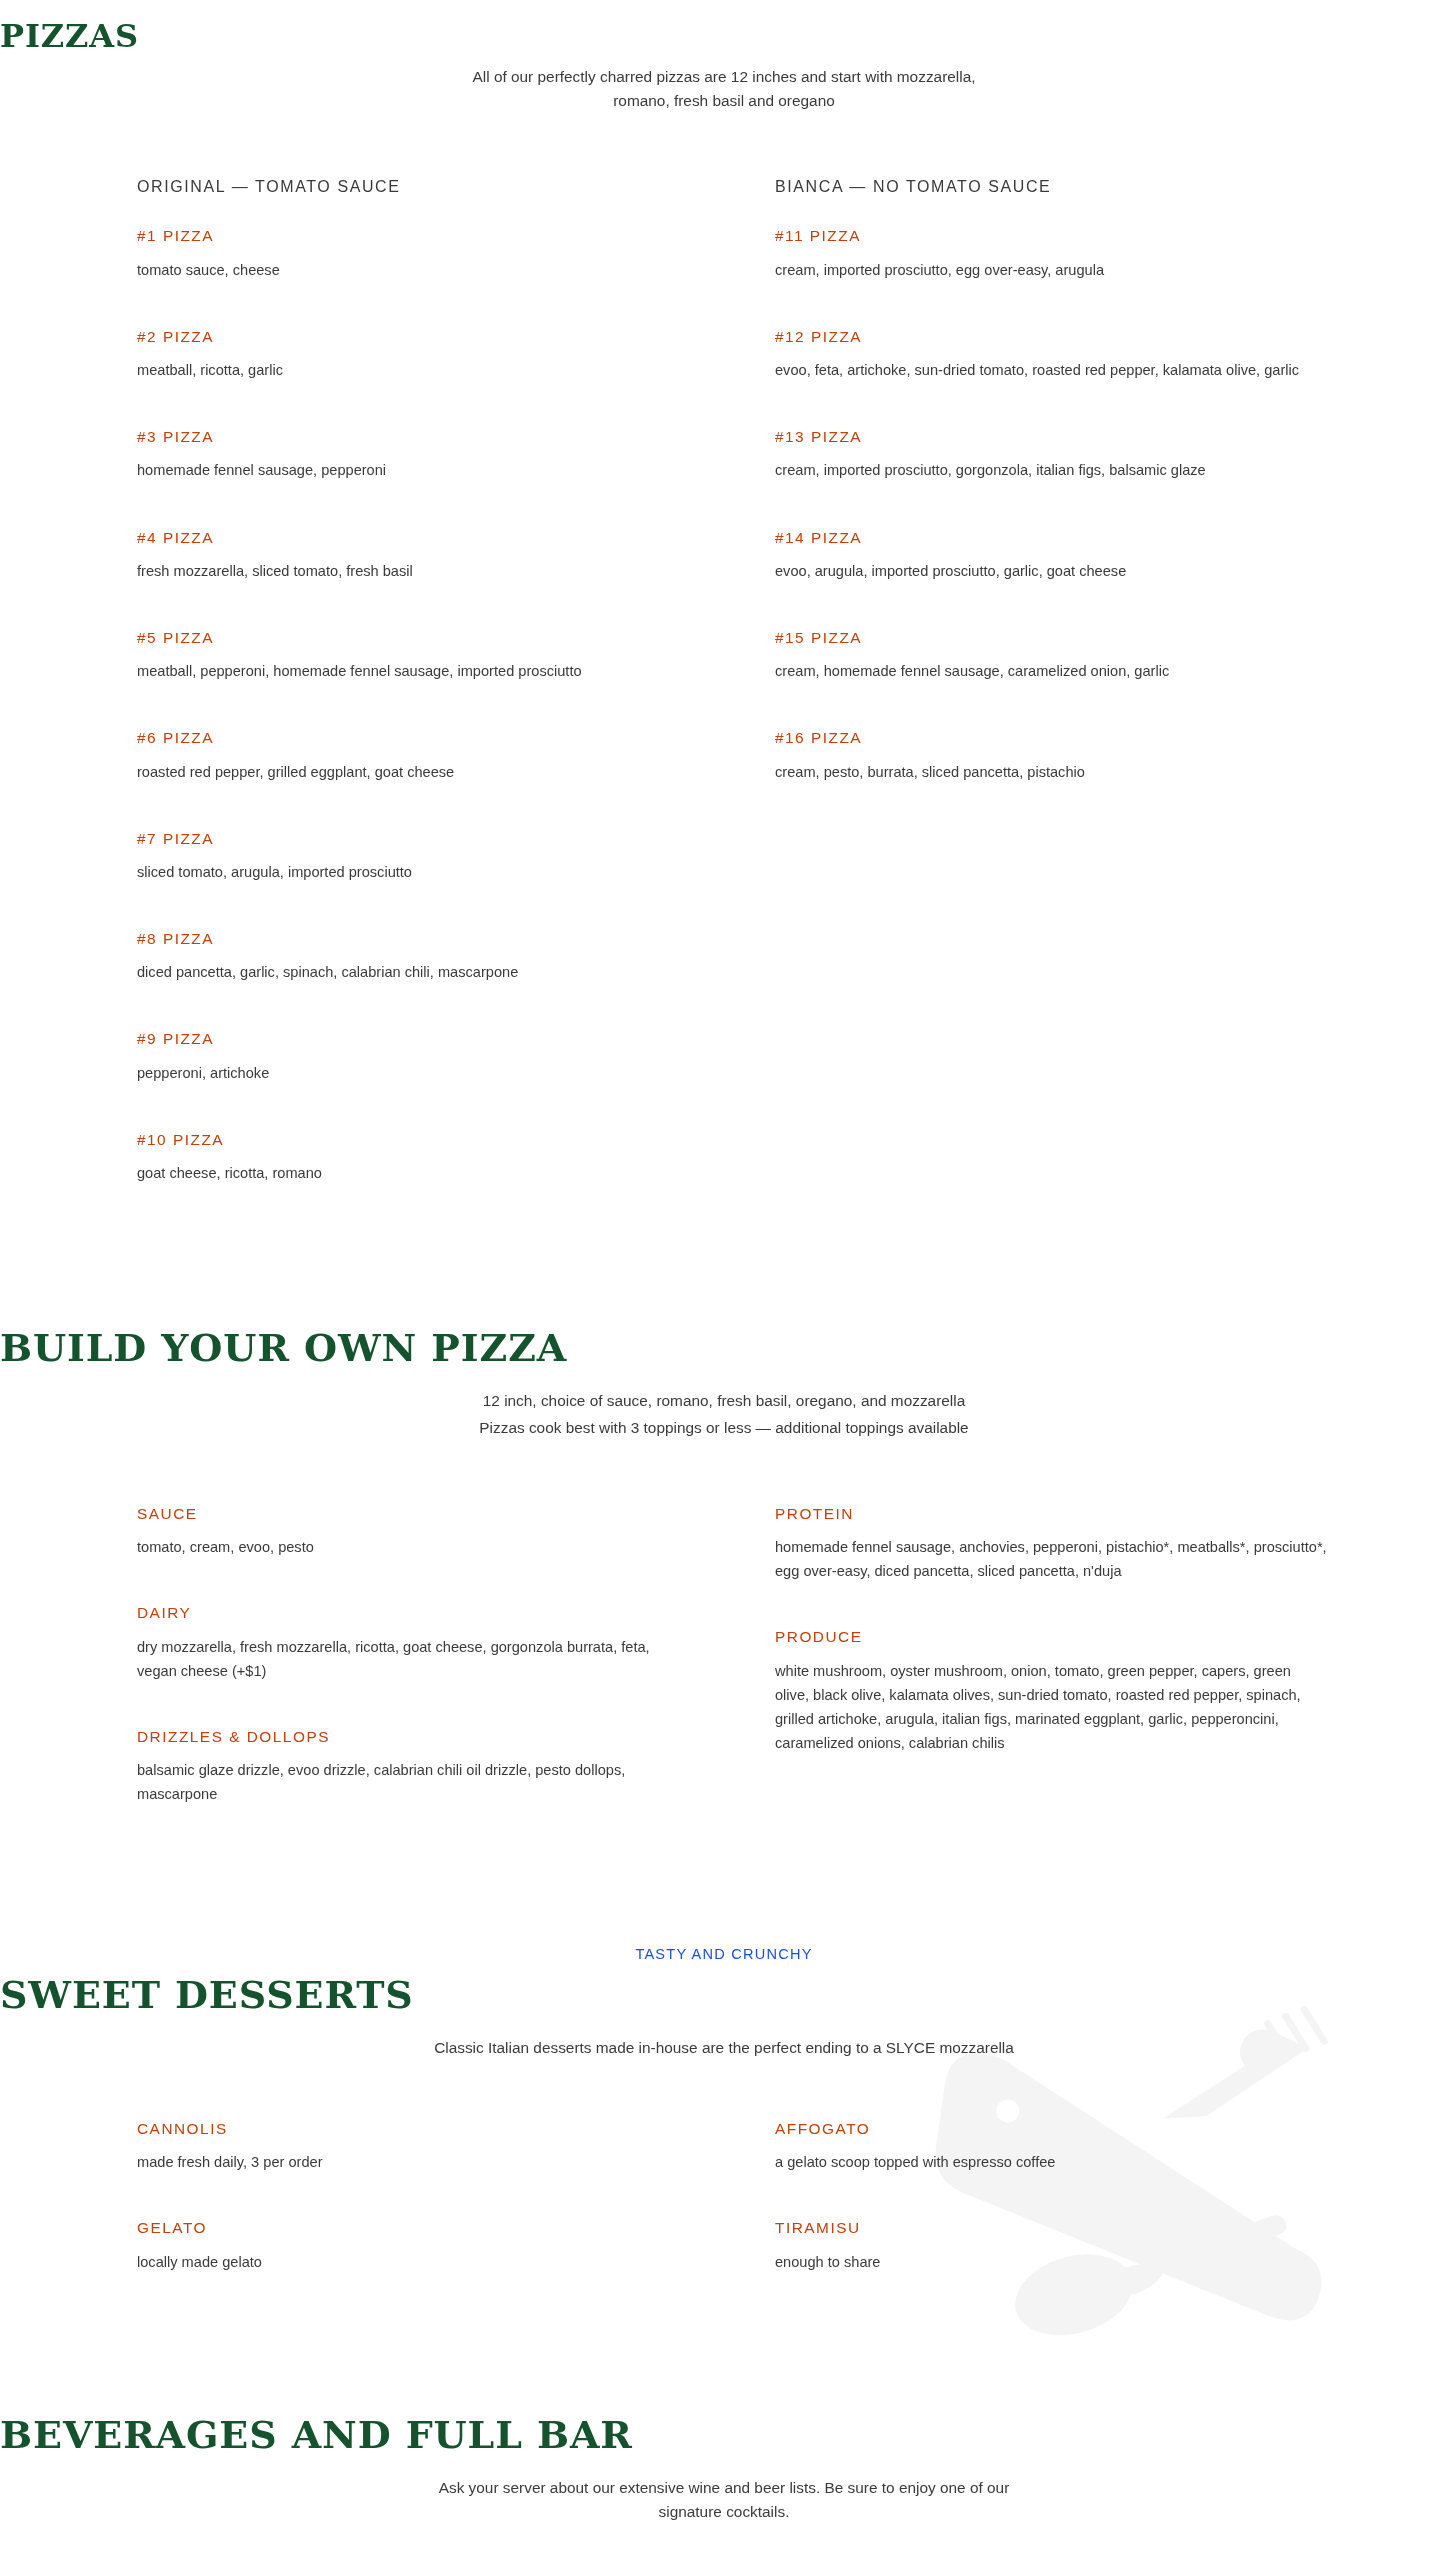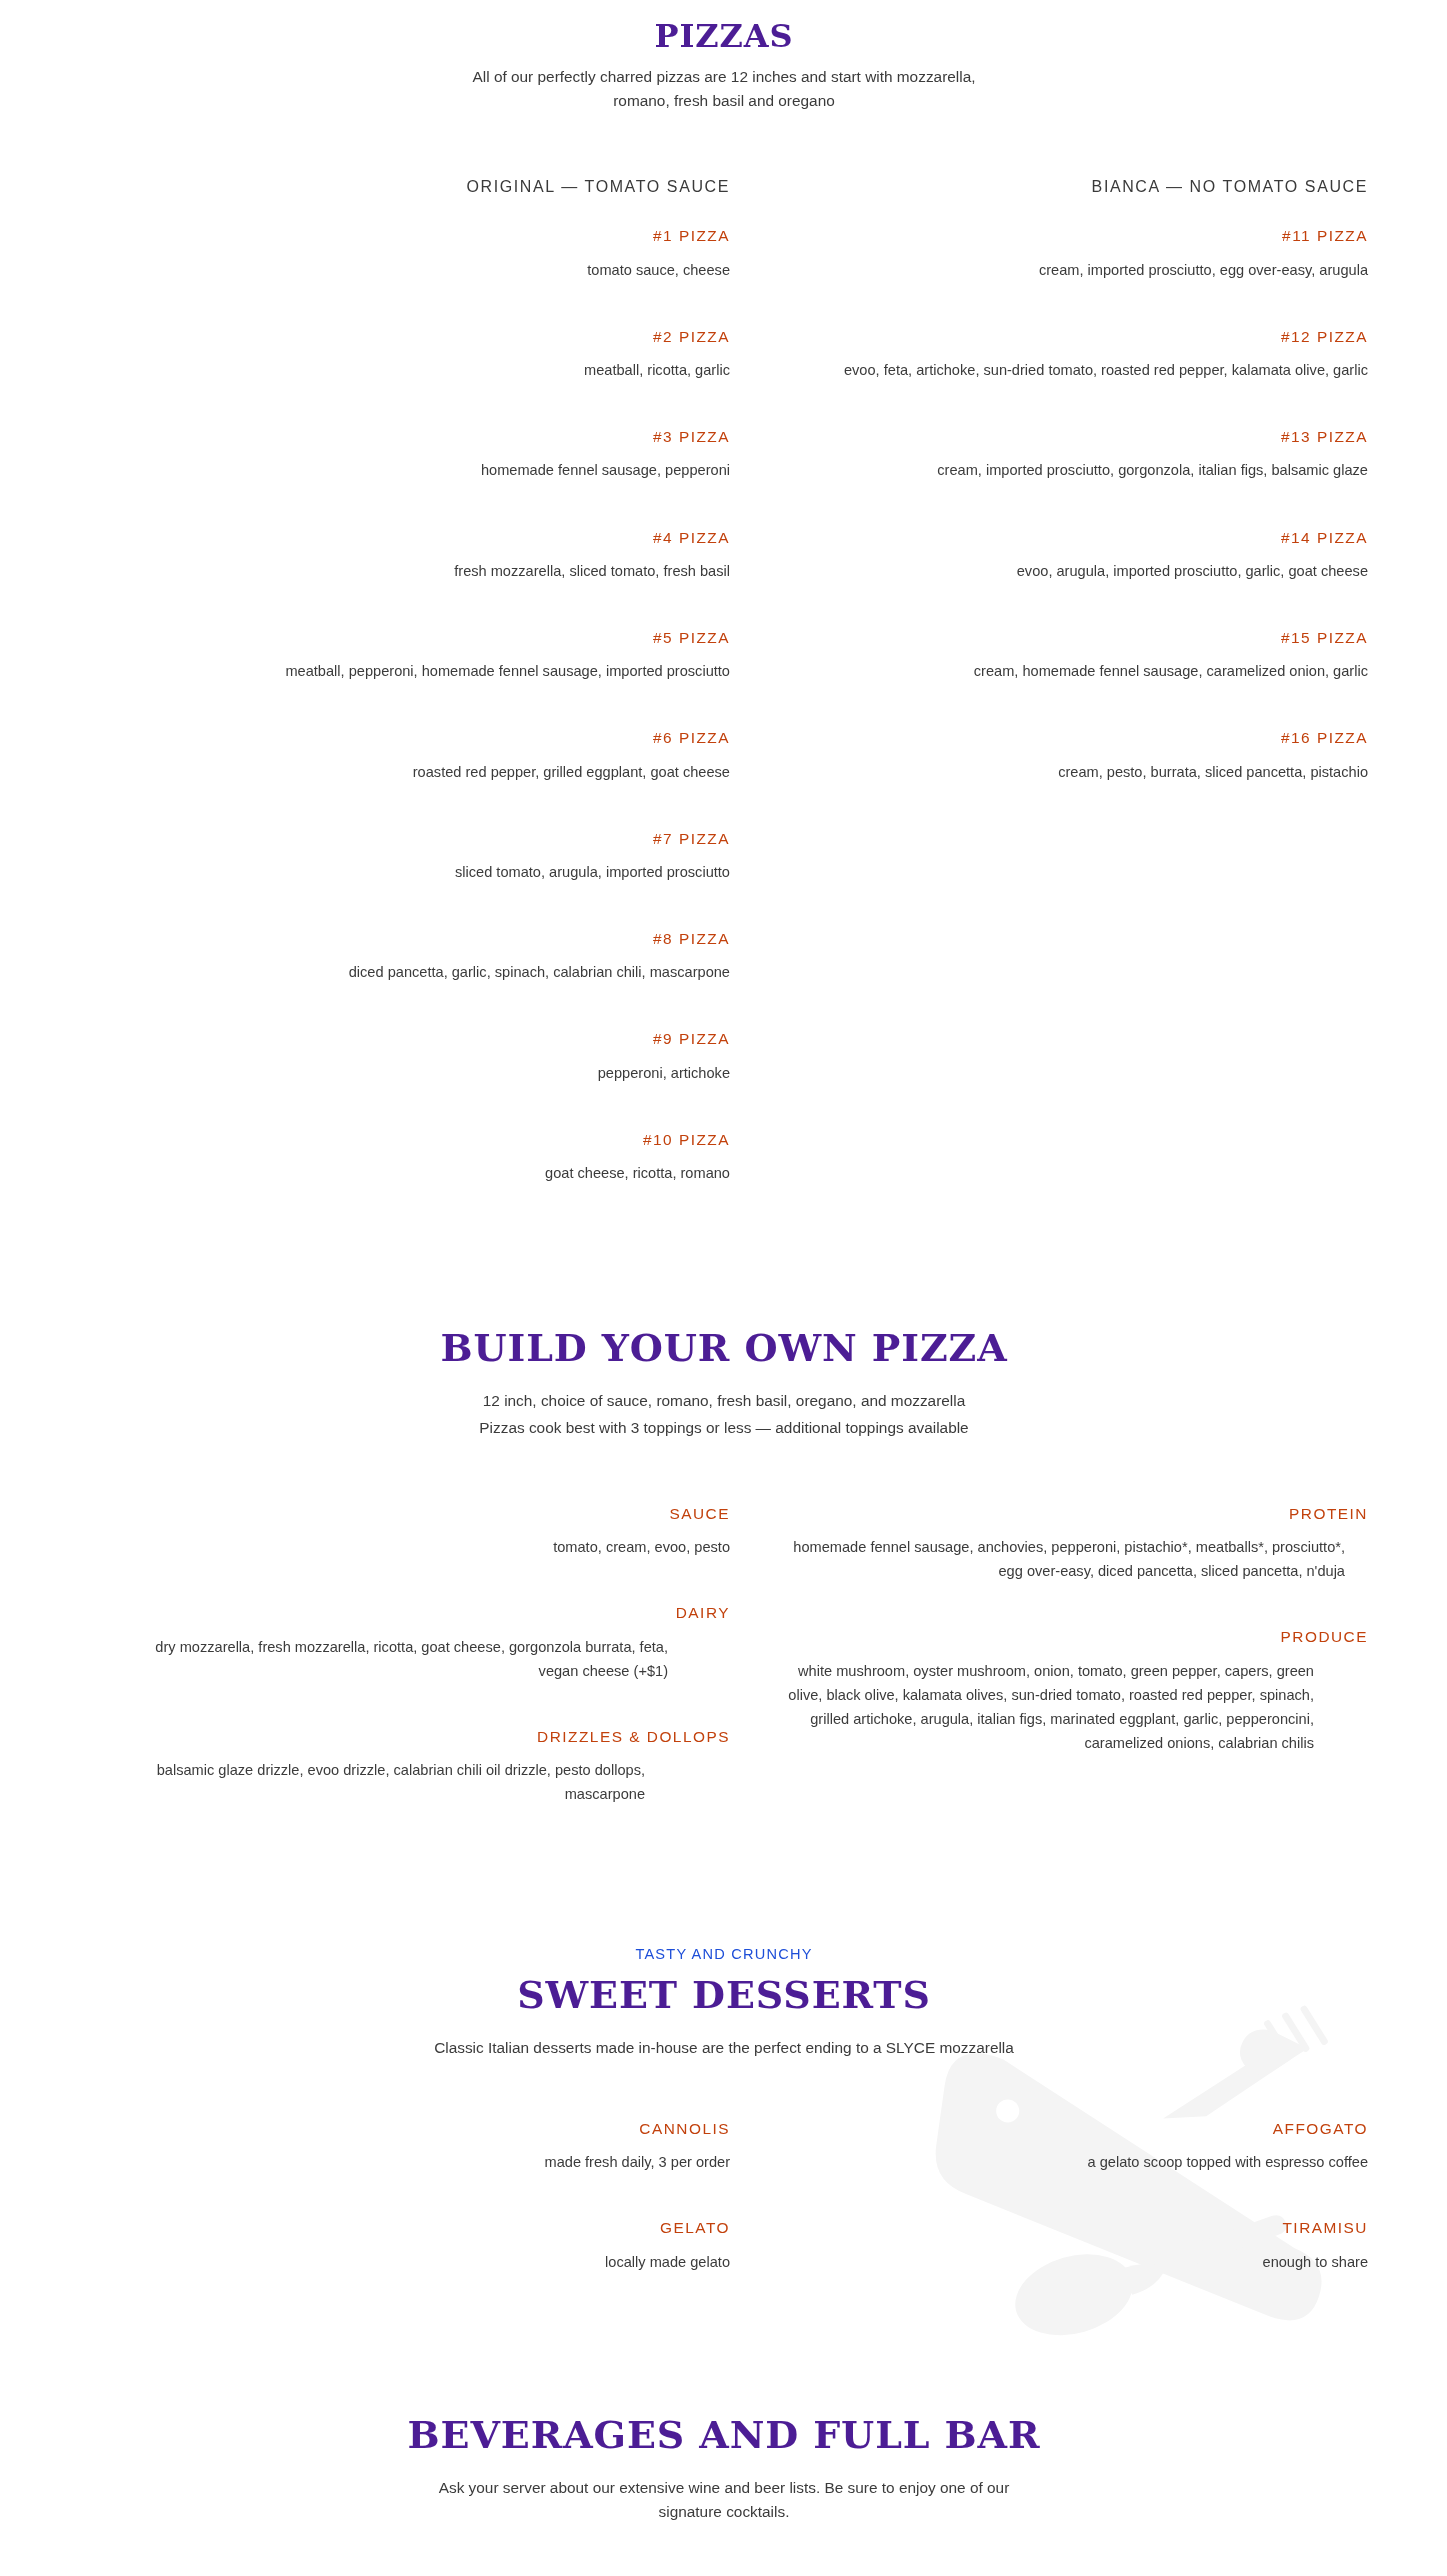--- a/index.html
+++ b/index.html
@@ -45,24 +45,24 @@
   .eyebrow {
     text-align: center;
     font-family: "Liberation Sans", sans-serif;
     font-size: 14.6px;
     letter-spacing: 1.2px;
     color: #1d4ed8;
     font-weight: 400;
   }
 
   .sec-title {
-    text-align: center;
+    text-align: left;
     font-family: "DejaVu Serif", serif;
     font-weight: 700;
-    color: #4c1d95;
+    color: #14532d;
     letter-spacing: 0.9px;
     line-height: 1.1;
   }
   .sec-title.big   { font-size: 38px; }
   .sec-title.pizzas{ font-size: 32px; }
 
   .sec-sub {
     text-align: center;
     font-size: 15.4px;
     line-height: 1.55;
@@ -72,21 +72,20 @@
     font-weight: 400;
   }
 
   
   .cols {
     display: grid;
     grid-template-columns: 593px 593px;
     column-gap: 45px;
     width: 1230px;
     margin: 0 auto 0 137px;
-    text-align: right;
   }
   .col { }
 
   .group-head {
     font-size: 16px;
     letter-spacing: 1.6px;
     color: #3a3a3a;
     font-weight: 400;
     text-transform: uppercase;
   }

